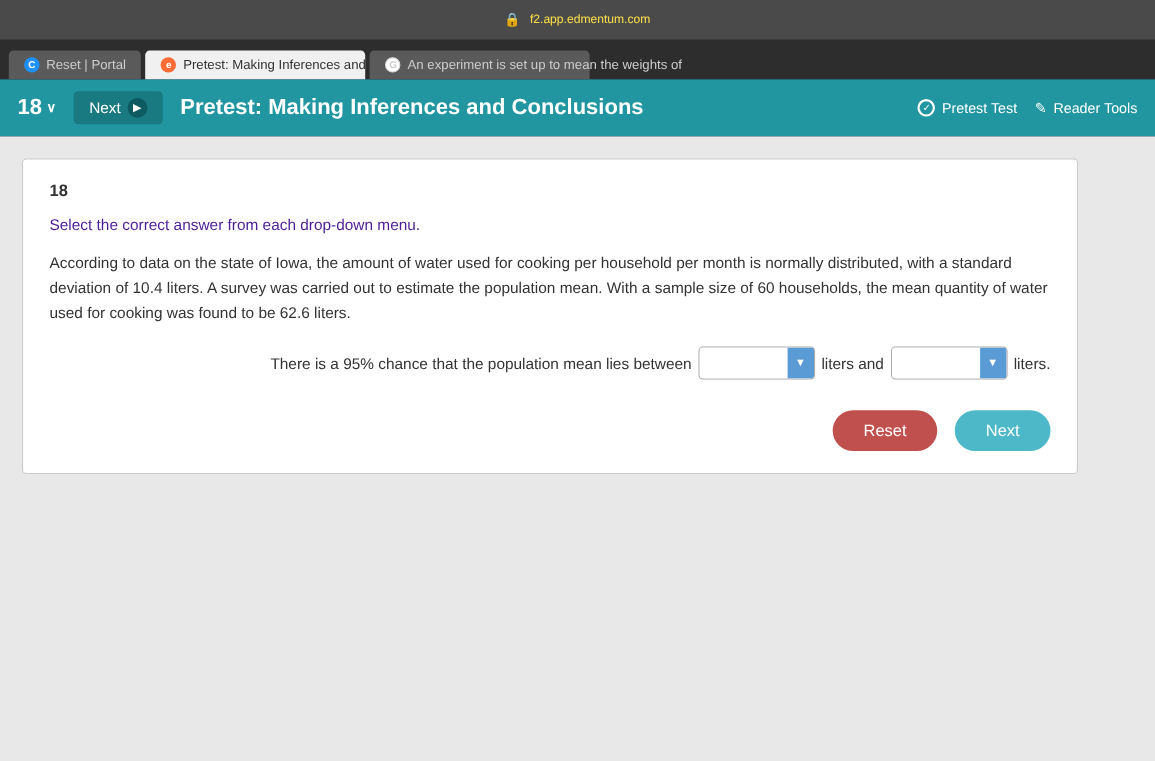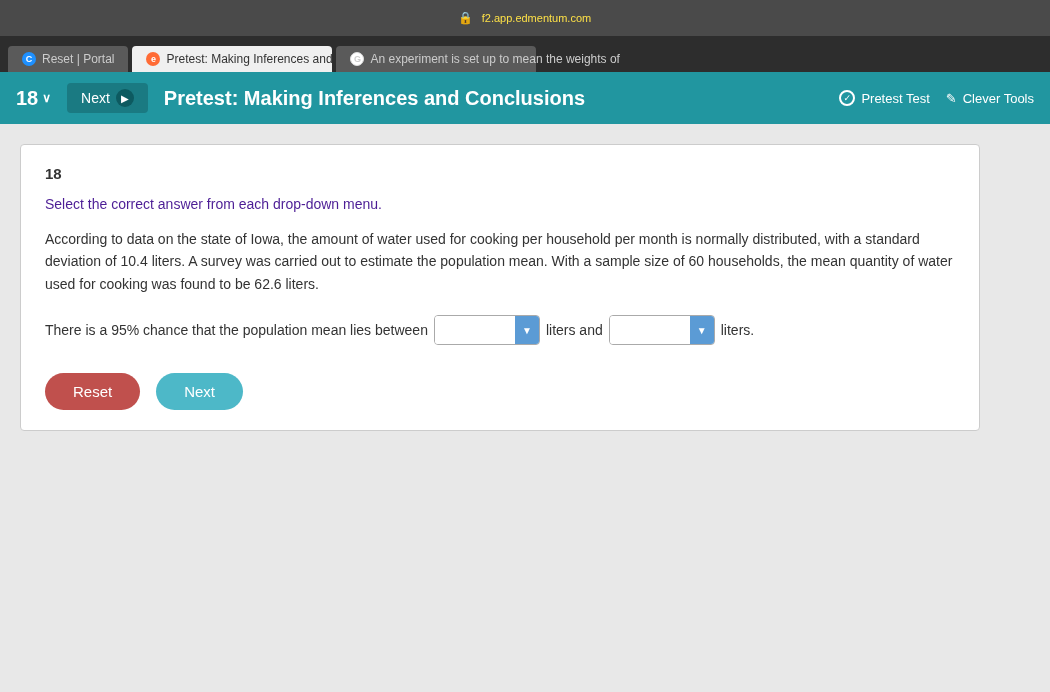--- a/index.html
+++ b/index.html
@@ -192,20 +192,21 @@
       margin-bottom: 20px;
     }
     .question-fill-line {
       font-size: 14px;
       color: #333;
       display: flex;
       align-items: center;
       flex-wrap: wrap;
       gap: 6px;
       margin-bottom: 28px;
+      justify-content: flex-end;
     }
     .dropdown-wrapper {
       display: inline-flex;
       align-items: center;
       border: 1px solid #aaa;
       border-radius: 4px;
       overflow: hidden;
       background: white;
     }
     .dropdown-field {
@@ -227,21 +228,21 @@
       display: flex;
       align-items: center;
       justify-content: center;
       cursor: pointer;
       color: white;
       font-size: 10px;
     }
     .buttons-row {
       display: flex;
       align-items: center;
-      justify-content: flex-start;
+      justify-content: flex-end;
       gap: 16px;
     }
     .reset-button {
       background: #c0504d;
       border: none;
       color: white;
       padding: 10px 28px;
       border-radius: 24px;
       font-size: 15px;
       cursor: pointer;
@@ -292,21 +293,21 @@
     <span class="next-circle">▶</span>
   </button>
   <span class="header-title">Pretest: Making Inferences and Conclusions</span>
   <div class="header-right-actions">
     <button class="submit-test-btn">
       <span class="submit-check">✓</span>
       <span>Pretest Test</span>
     </button>
     <button class="reader-tools-btn">
       <span>✎</span>
-      <span>Clever Tools</span>
+      <span>Reader Tools</span>
     </button>
   </div>
 </div>
 
 <div class="main-content">
   <div class="question-card">
     <div class="question-num-label">18</div>
     <div class="question-instruction">Select the correct answer from each drop-down menu.</div>
     <div class="question-body">According to data on the state of Iowa, the amount of water used for cooking per household per month is normally distributed, with a standard deviation of 10.4 liters. A survey was carried out to estimate the population mean. With a sample size of 60 households, the mean quantity of water used for cooking was found to be 62.6 liters.</div>
 

